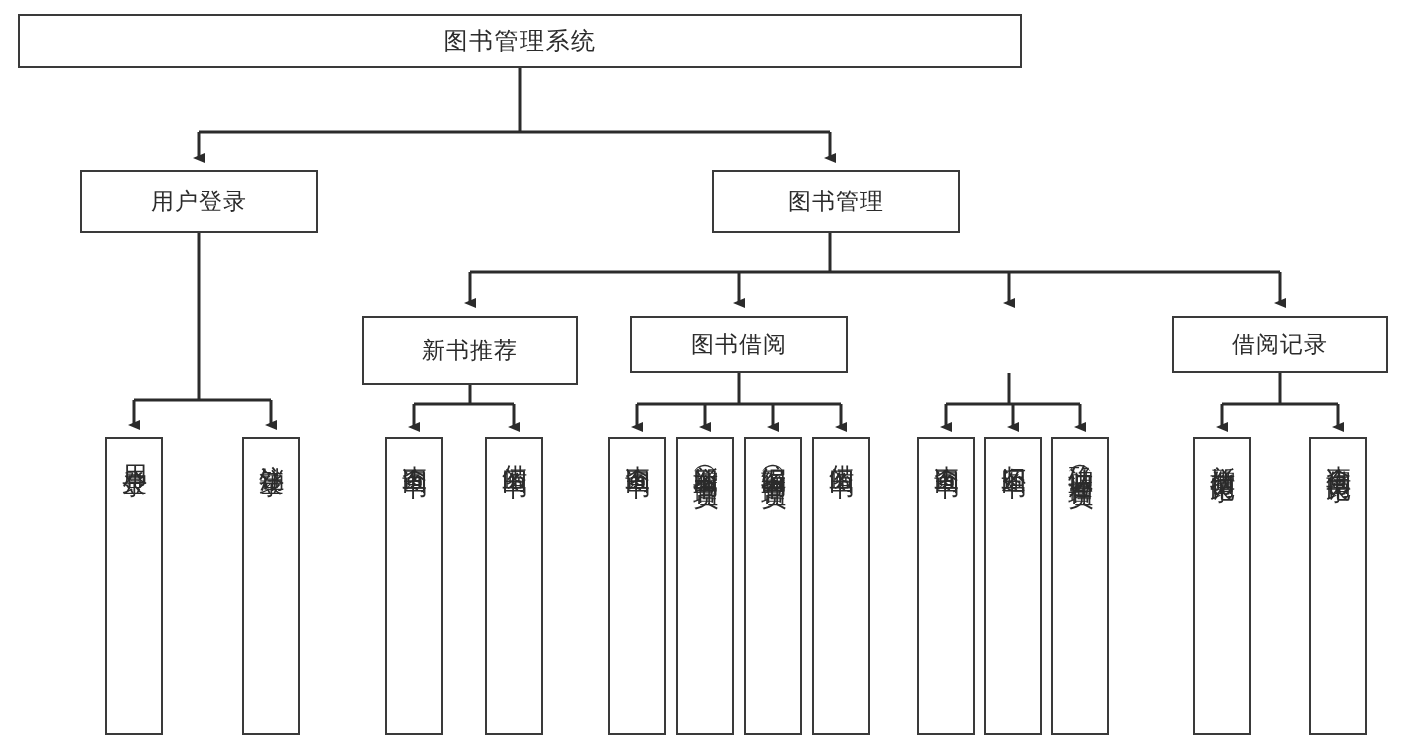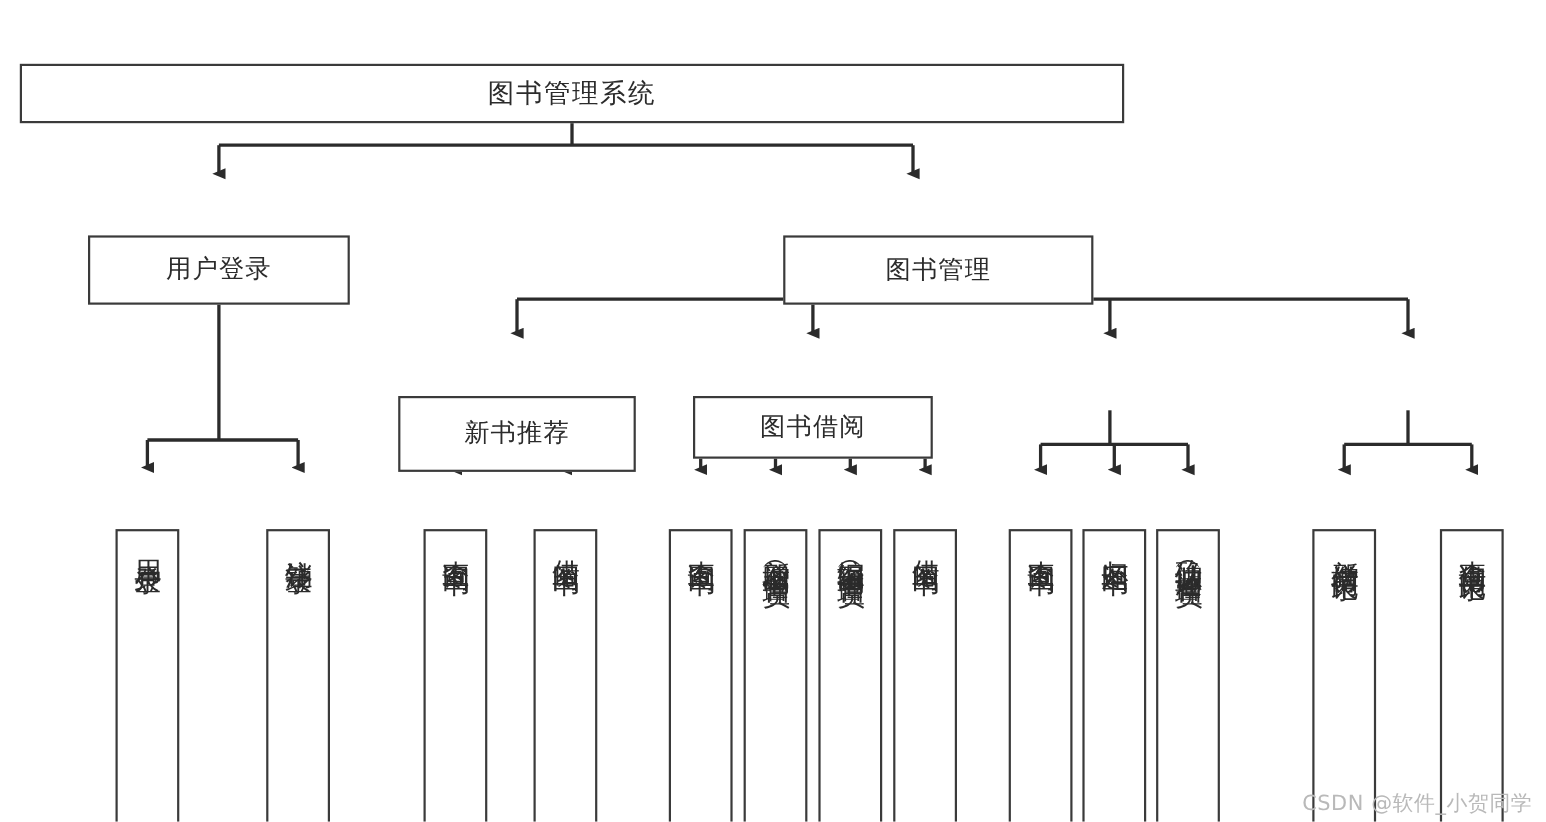--- a/index.html
+++ b/index.html
@@ -25,21 +25,20 @@
   
   .node{
     position:absolute;
     box-sizing:border-box;
     background:#ffffff;
     border:2px solid #3a3a3a;
     display:flex;
     align-items:center;
     justify-content:center;
     color:#2b2b2b;
-    margin-top:44px;
   }
   .node .label{
     display:block;
     text-align:center;
     line-height:1.18;
     white-space:nowrap;
   }
   
   .node.horiz .label{
     font-size:23px;
@@ -128,33 +127,36 @@
   </svg>
 
   <div class="node root horiz" style="left:18px; top:14px; width:1004px; height:54px;">
     <span class="label">图书管理系统</span>
   </div>
 
   <div class="node horiz" style="left:80px; top:170px; width:238px; height:63px;">
     <span class="label">用户登录</span>
   </div>
 
-  <div class="node horiz" style="left:712px; top:170px; width:282px; height:63px;font-family:Liberation Serif, serif;">
+  <div class="node horiz" style="left:712px; top:170px; width:248px; height:63px;">
     <span class="label">图书管理</span>
   </div>
 
   <div class="node horiz" style="left:362px; top:316px; width:216px; height:69px;">
     <span class="label">新书推荐</span>
   </div>
 
   <div class="node horiz" style="left:630px; top:316px; width:218px; height:57px;">
     <span class="label">图书借阅</span>
   </div>
 
 
+  <div class="node horiz" style="left:1172px; top:316px; width:216px; height:57px;">
+    <span class="label">借阅记录</span>
+  </div>
 
   <div class="node leaf" style="left:105px; top:437px; width:58px; height:298px;">
     <span class="label">用户登录</span>
   </div>
   <div class="node leaf" style="left:242px; top:437px; width:58px; height:298px;">
     <span class="label">注销登录</span>
   </div>
 
   <div class="node leaf" style="left:385px; top:437px; width:58px; height:298px;">
     <span class="label">查询图书</span>
@@ -186,15 +188,14 @@
     <span class="label">确认归还（管理员）</span>
   </div>
 
   <div class="node leaf" style="left:1193px; top:437px; width:58px; height:298px;">
     <span class="label">新增借阅记录</span>
   </div>
   <div class="node leaf" style="left:1309px; top:437px; width:58px; height:298px;">
     <span class="label">查询借阅记录</span>
   </div>
 
-  <div id="watermark">CSDN @软件_小贺同学</div>
 
 </div>
 
 </body></html>

